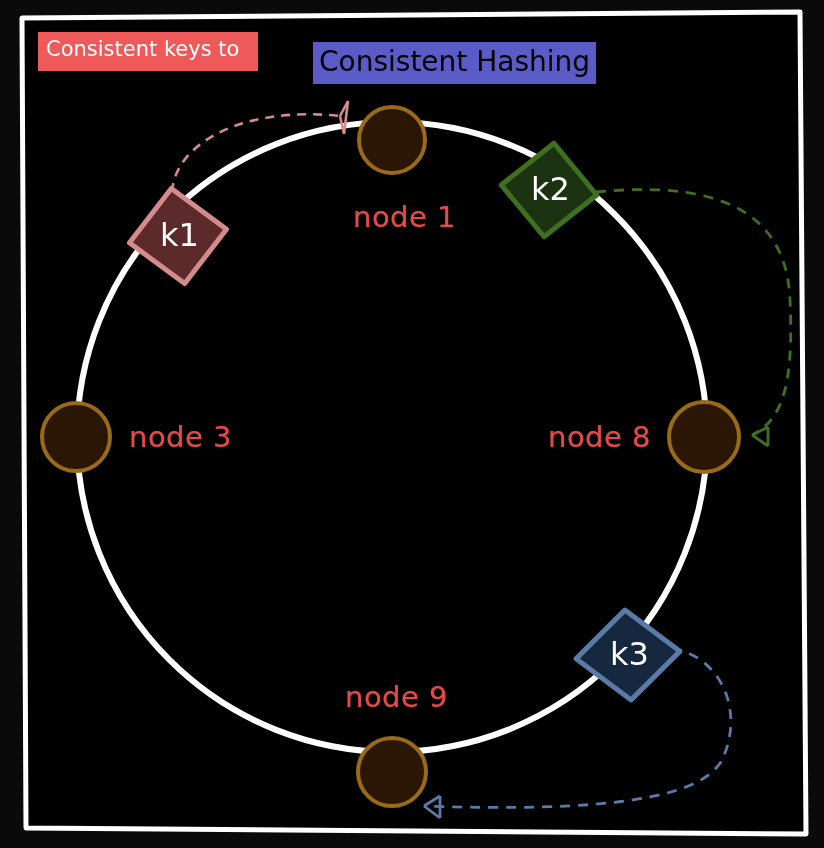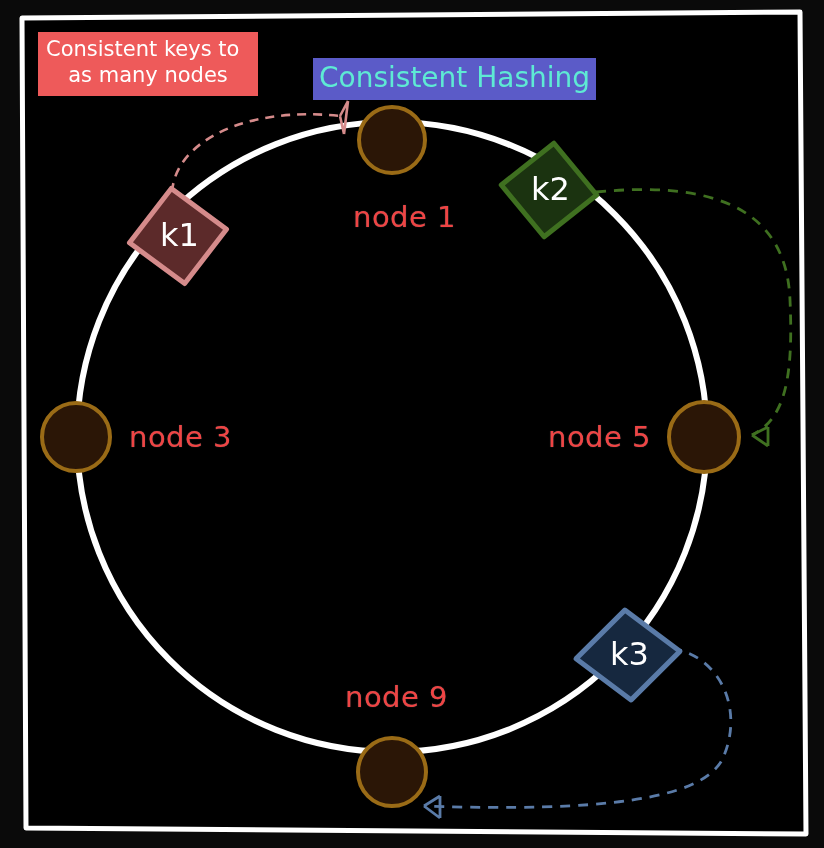--- a/index.html
+++ b/index.html
@@ -127,29 +127,28 @@
         <g transform="rotate(6 549 190)">
           <polygon points="549,143 597,190 549,237 501,190" fill="#1b3310" stroke="#3f7020" stroke-width="5" stroke-linejoin="round"></polygon>
         </g>
         <g transform="rotate(-4 628 655)">
           <polygon points="628,610 680,655 628,700 576,655" fill="#16283f" stroke="#5a7ba8" stroke-width="5" stroke-linejoin="round"></polygon>
         </g>
       </svg>
 
     <div id="labels">
         <div class="lbl node-label" style="left: 353px; top: 200px;">node 1</div>
-        <div class="lbl node-label" style="left: 548px; top: 420px;">node 5</div>
+        <div class="lbl node-label" style="left: 548px; top: 420px;">node 8</div>
         <div class="lbl node-label" style="left: 345px; top: 680px;">node 9</div>
         <div class="lbl node-label" style="left: 129px; top: 420px;">node 3</div>
         <div class="lbl key-label" style="left: 160px; top: 216px;">k1</div>
         <div class="lbl key-label" style="left: 531px; top: 170px;">k2</div>
         <div class="lbl key-label" style="left: 610px; top: 635px;">k3</div>
       </div>
 
     <div id="banner" style="background: rgb(238, 90, 90); color: rgb(255, 255, 255);">
       <span class="bline">Consistent keys to</span>
-      <span class="bline">as many nodes</span>
     </div>
 
-    <div id="title" style="background: rgb(91, 91, 200); color: #5eead4; margin-top: 16px;">Consistent Hashing</div>
+    <div id="title" style="background: rgb(91, 91, 200); color: #000000;">Consistent Hashing</div>
 
   </div>
 </div>
 
 </body></html>

